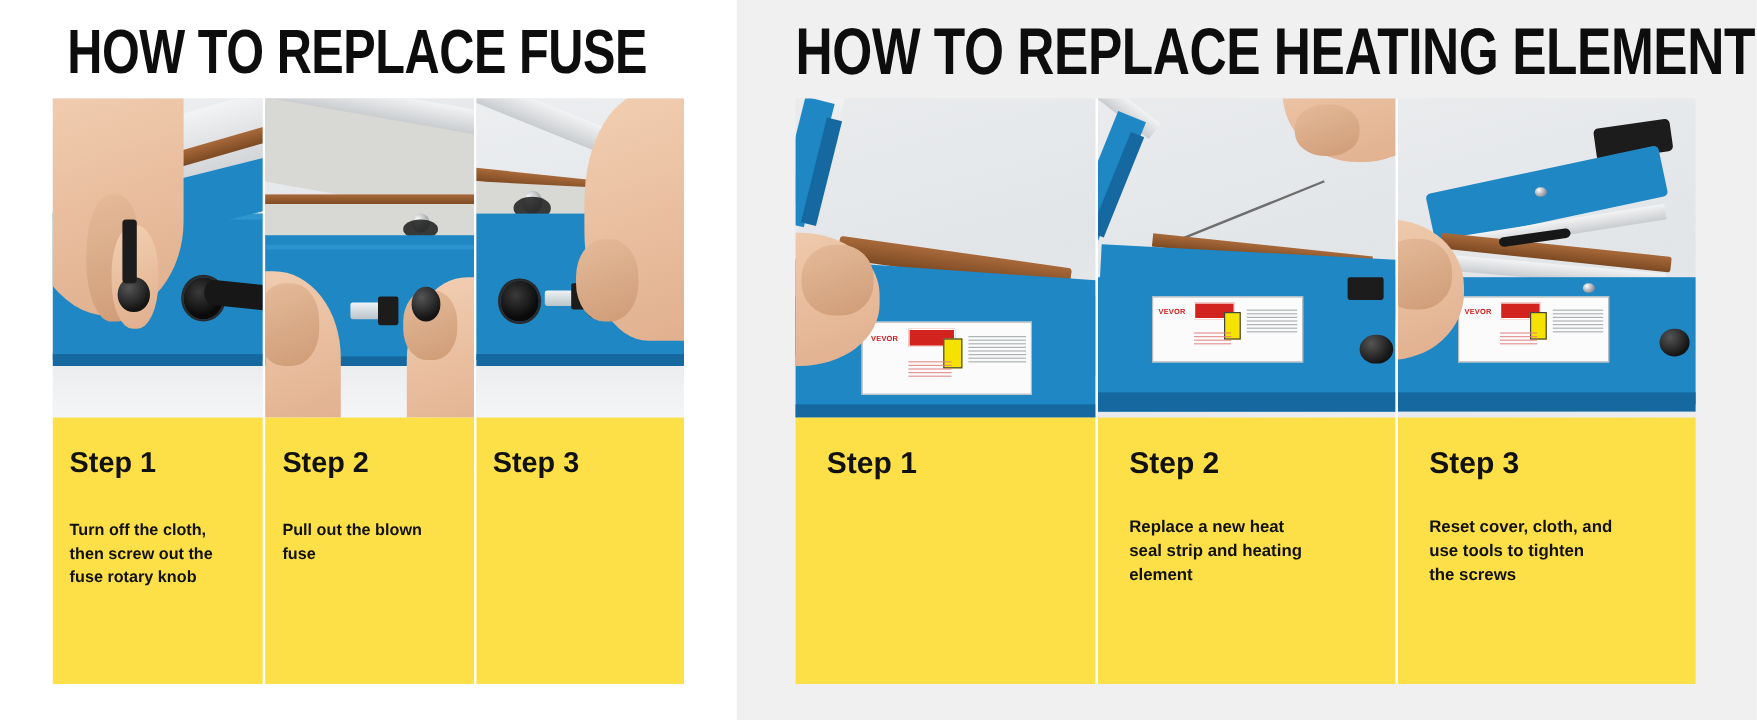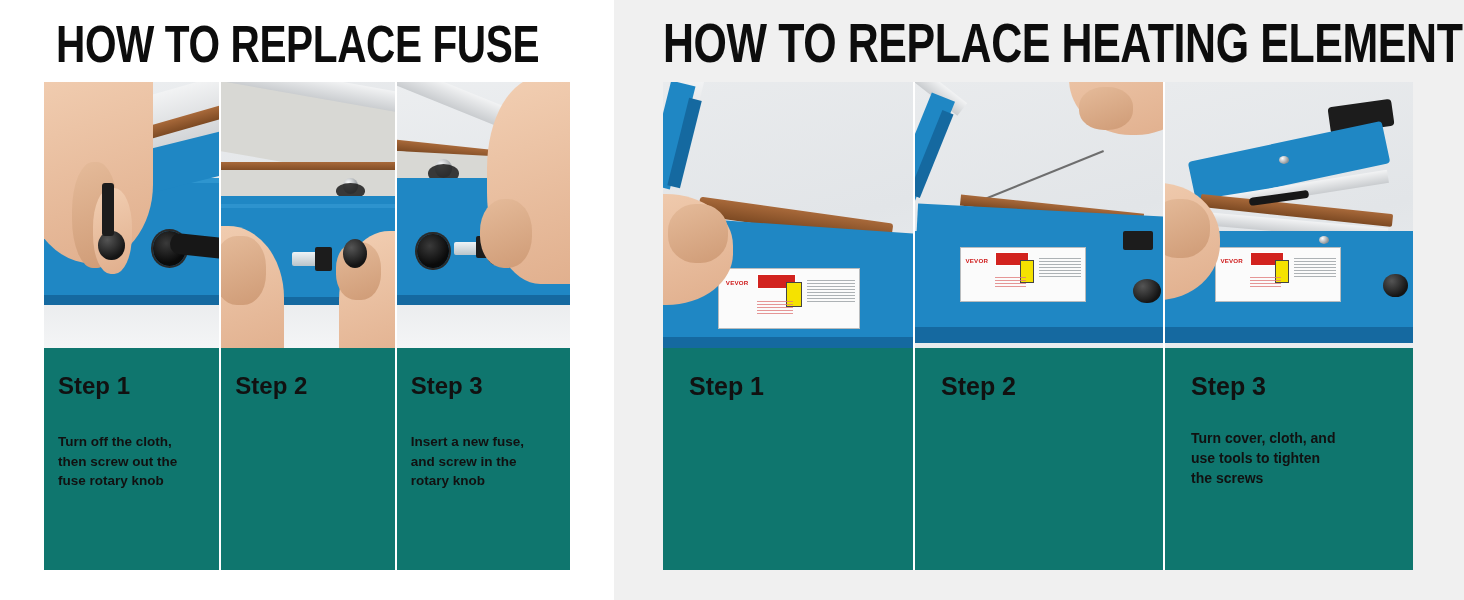--- a/index.html
+++ b/index.html
@@ -37,21 +37,21 @@
 
   .col{position:relative;height:100%;box-sizing:border-box;}
   .grid-left .col{width:175.33px;}
   .grid-left .col + .col{border-left:2px solid #ffffff;}
   .grid-right .col{width:250px;}
   .grid-right .col + .col{border-left:2px solid #ffffff;}
 
   .photo{position:relative;width:100%;height:266px;overflow:hidden;background:#e7eaec;}
   .caption{
     position:relative;width:100%;height:222px;
-    background:#0f766e;box-sizing:border-box;
+    background:#fde047;box-sizing:border-box;
   }
   .grid-left .caption{padding:26px 14px 0 14px;}
   .grid-right .caption{padding:26px 16px 0 26px;}
 
   .step-title{
     font-size:24px;font-weight:bold;color:#111;line-height:1;margin:0 0 34px 0;
   }
   .grid-right .step-title{font-size:25px;margin-bottom:30px;}
   .step-desc{
     font-size:13.5px;font-weight:bold;color:#111;line-height:1.45;margin:0;
@@ -183,20 +183,22 @@
         <div class="skin-d" style="left:-4%;top:58%;width:30%;height:26%;border-radius:44%;"></div>
         <div class="skin" style="left:68%;top:56%;width:56%;height:50%;border-radius:52% 40% 0 0;"></div>
         <div class="skin-d" style="left:66%;top:60%;width:26%;height:22%;border-radius:44%;"></div>
 
         <div class="fuse" style="left:41%;top:64%;width:14%;height:5%;"></div>
         <div class="black" style="left:54%;top:62%;width:10%;height:9%;border-radius:2px;"></div>
         <div class="knob" style="left:70%;top:59%;width:14%;height:11%;"></div>
       </div>
       <div class="caption">
         <div class="step-title">Step 2</div>
+        <div class="step-desc">Pull out the blown
+fuse</div>
       </div>
     </div>
 
     <div class="col">
       <div class="photo">
         <div class="ph bg-studio"></div>
         <div class="floor"></div>
         <div class="silver" style="left:-4%;top:2%;width:74%;height:8%;transform:rotate(22deg);"></div>
         <div class="brown" style="left:-6%;top:24%;width:80%;height:4%;transform:rotate(6deg);"></div>
         <div class="grayband" style="left:-6%;top:27%;width:78%;height:10%;transform:rotate(3deg);"></div>
@@ -207,23 +209,20 @@
         <div class="hole" style="left:12%;top:57%;width:18%;height:13%;"></div>
         <div class="fuse" style="left:33%;top:60%;width:16%;height:5%;"></div>
         <div class="black" style="left:46%;top:58%;width:10%;height:8%;border-radius:2px;"></div>
         <div class="cord" style="left:52%;top:64%;width:58%;height:7%;transform:rotate(8deg);"></div>
 
         <div class="skin" style="left:52%;top:-2%;width:70%;height:78%;border-radius:44% 0 0 44%;"></div>
         <div class="skin-d" style="left:48%;top:44%;width:30%;height:26%;border-radius:46%;"></div>
       </div>
       <div class="caption">
         <div class="step-title">Step 3</div>
-        <div class="step-desc">Insert a new fuse,
-and screw in the
-rotary knob</div>
       </div>
     </div>
   </div>
 
   <div class="panel panel-right"></div>
   <div class="heading heading-right">HOW TO REPLACE HEATING ELEMENT</div>
 
   <div class="grid grid-right">
 
     <div class="col">
@@ -312,20 +311,23 @@
               <i></i>
               <i></i>
             </div>
         </div>
 
         <div class="skin" style="left:62%;top:-24%;width:52%;height:44%;border-radius:0 0 48% 48%;"></div>
         <div class="skin-d" style="left:66%;top:2%;width:22%;height:16%;border-radius:46%;"></div>
       </div>
       <div class="caption">
         <div class="step-title">Step 2</div>
+        <div class="step-desc">Replace a new heat
+seal strip and heating
+element</div>
       </div>
     </div>
 
     <div class="col">
       <div class="photo">
         <div class="ph bg-studio2"></div>
 
         <div class="black" style="left:66%;top:8%;width:26%;height:10%;border-radius:4px;transform:rotate(-8deg);"></div>
         <div class="blue" style="left:10%;top:22%;width:80%;height:16%;transform:rotate(-12deg);border-radius:4px;"></div>
         <div class="silver" style="left:22%;top:38%;width:68%;height:5%;transform:rotate(-9deg);"></div>
@@ -362,20 +364,20 @@
               <i></i>
               <i></i>
             </div>
         </div>
 
         <div class="skin" style="left:-30%;top:38%;width:52%;height:44%;border-radius:0 48% 48% 0;"></div>
         <div class="skin-d" style="left:-6%;top:44%;width:24%;height:22%;border-radius:46%;"></div>
       </div>
       <div class="caption">
         <div class="step-title">Step 3</div>
-        <div class="step-desc">Turn cover, cloth, and
+        <div class="step-desc">Reset cover, cloth, and
 use tools to tighten
 the screws</div>
       </div>
     </div>
   </div>
 
 </div>
 
 </body></html>

